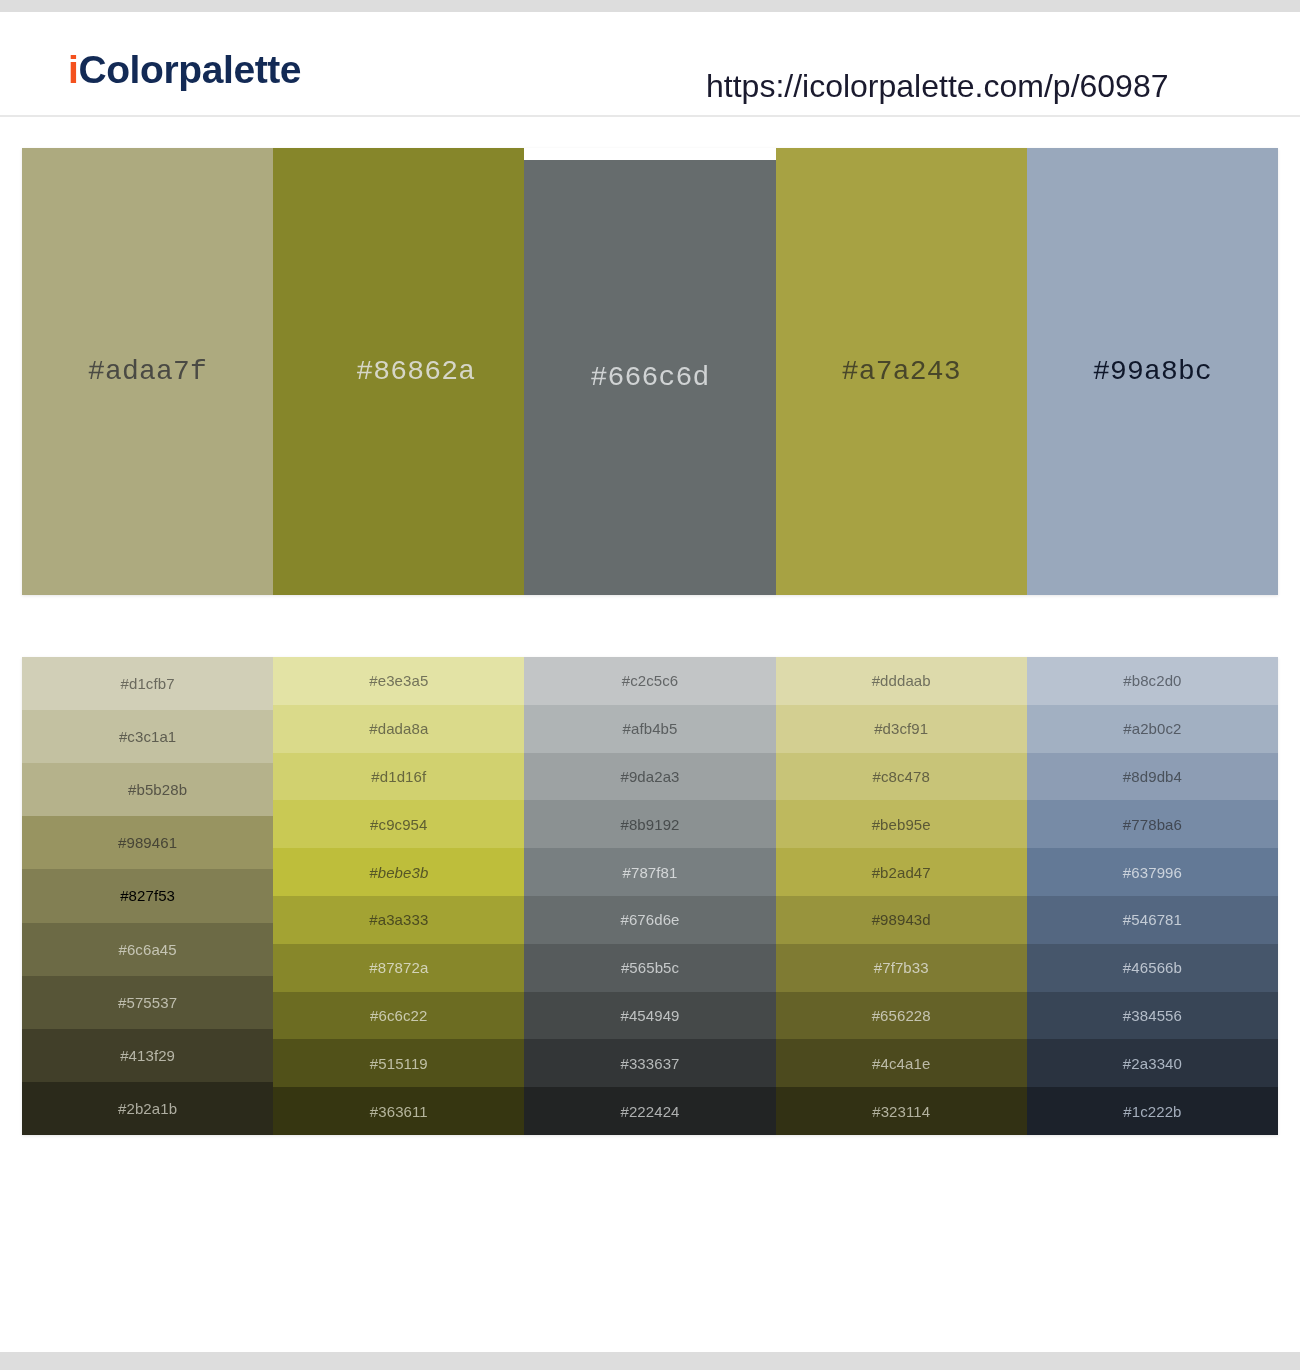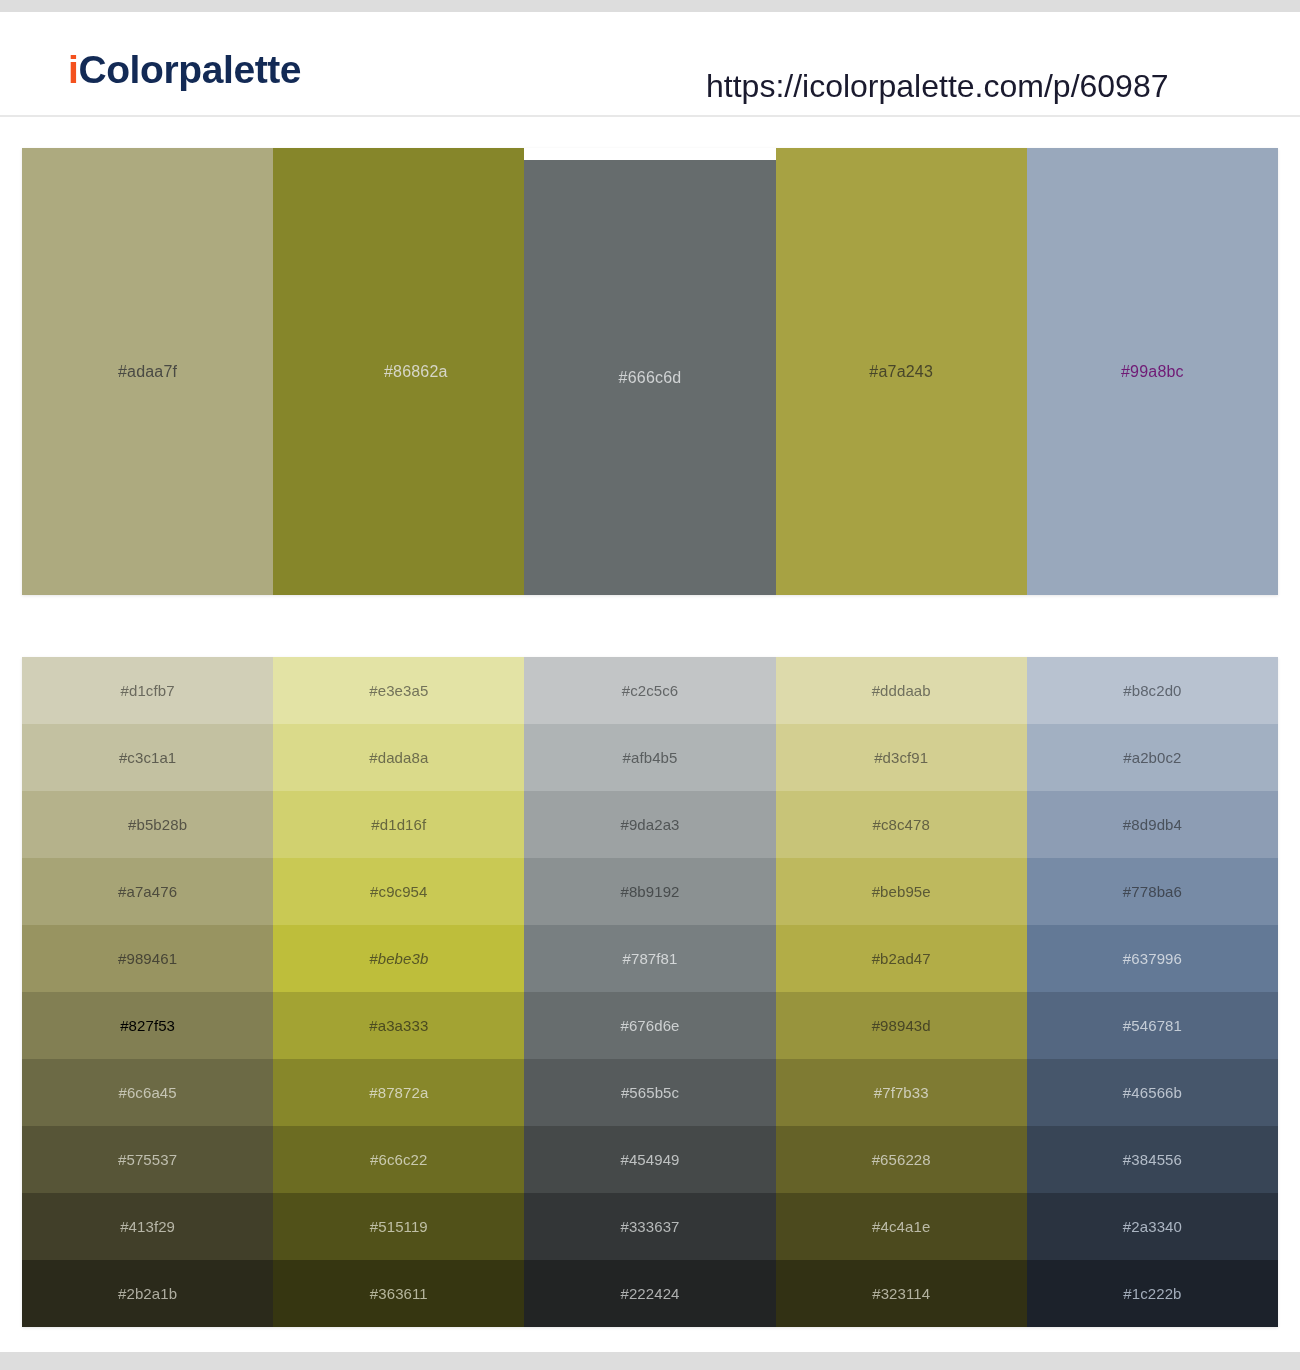--- a/index.html
+++ b/index.html
@@ -72,33 +72,34 @@
     box-shadow: 0 1px 3px rgba(0,0,0,0.10);
   }
   .palette-swatch {
     flex: 1 1 0;
     position: relative;
     display: flex;
     align-items: center;
     justify-content: center;
   }
   .palette-swatch .hex {
-    font-size: 16px;
+    font-size: 28px;
     line-height: 1;
     letter-spacing: 0.2px;
     user-select: text;
+    font-family: Liberation Mono, monospace;
   }
 
   
   .shades-panel {
     position: absolute;
     left: 22px;
     top: 657px;
     width: 1256px;
-    height: 670px;
+    height: 478px;
     background: #4d7c0f;
     box-shadow: 0 1px 3px rgba(0,0,0,0.10);
     overflow: hidden;
     display: flex;
   }
   .shade-col {
     flex: 1 1 0;
     display: flex;
     flex-direction: column;
   }
@@ -141,30 +142,29 @@
       <div class="palette-swatch" style="background: rgb(134, 134, 42);">
         <span class="hex" style="color: rgb(214, 214, 200); margin-left: 34px;">#86862a</span>
       </div>
       <div class="palette-swatch" style="background: rgb(102, 108, 109); margin-top: 12px;">
         <span class="hex" style="color: rgb(208, 211, 212);">#666c6d</span>
       </div>
       <div class="palette-swatch" style="background: rgb(167, 162, 67);">
         <span class="hex" style="color: rgb(72, 70, 42);">#a7a243</span>
       </div>
       <div class="palette-swatch" style="background: rgb(153, 168, 188);">
-        <span class="hex" style="color: #701a75;">#99a8bc</span>
+        <span class="hex" style="color: #0f172a;">#99a8bc</span>
       </div>
     </div>
 
   <div class="shades-panel" id="shades-panel">
       <div class="shade-col">
         <div class="shade-cell" style="background: rgb(209, 207, 183); color: rgb(107, 106, 94);">#d1cfb7</div>
         <div class="shade-cell" style="background: rgb(195, 193, 161); color: rgb(94, 93, 80);">#c3c1a1</div>
         <div class="shade-cell" style="background: rgb(181, 178, 139); color: rgb(86, 84, 71); padding-left: 20px;">#b5b28b</div>
-        <div class="shade-cell" style="background: rgb(167, 164, 118); color: rgb(78, 76, 62);">#a7a476</div>
         <div class="shade-cell" style="background: rgb(152, 148, 97); color: rgb(71, 69, 54);">#989461</div>
         <div class="shade-cell" style="background: rgb(130, 127, 83);">#827f53</div>
         <div class="shade-cell" style="background: rgb(108, 106, 69); color: rgb(198, 197, 180);">#6c6a45</div>
         <div class="shade-cell" style="background: rgb(87, 85, 55); color: rgb(191, 190, 174);">#575537</div>
         <div class="shade-cell" style="background: rgb(65, 63, 41); color: rgb(183, 182, 167);">#413f29</div>
         <div class="shade-cell" style="background: rgb(43, 42, 27); color: rgb(174, 173, 160);">#2b2a1b</div>
       </div>
       <div class="shade-col">
         <div class="shade-cell" style="background: rgb(227, 227, 165); color: rgb(115, 115, 90);">#e3e3a5</div>
         <div class="shade-cell" style="background: rgb(218, 218, 138); color: rgb(109, 109, 77);">#dada8a</div>

